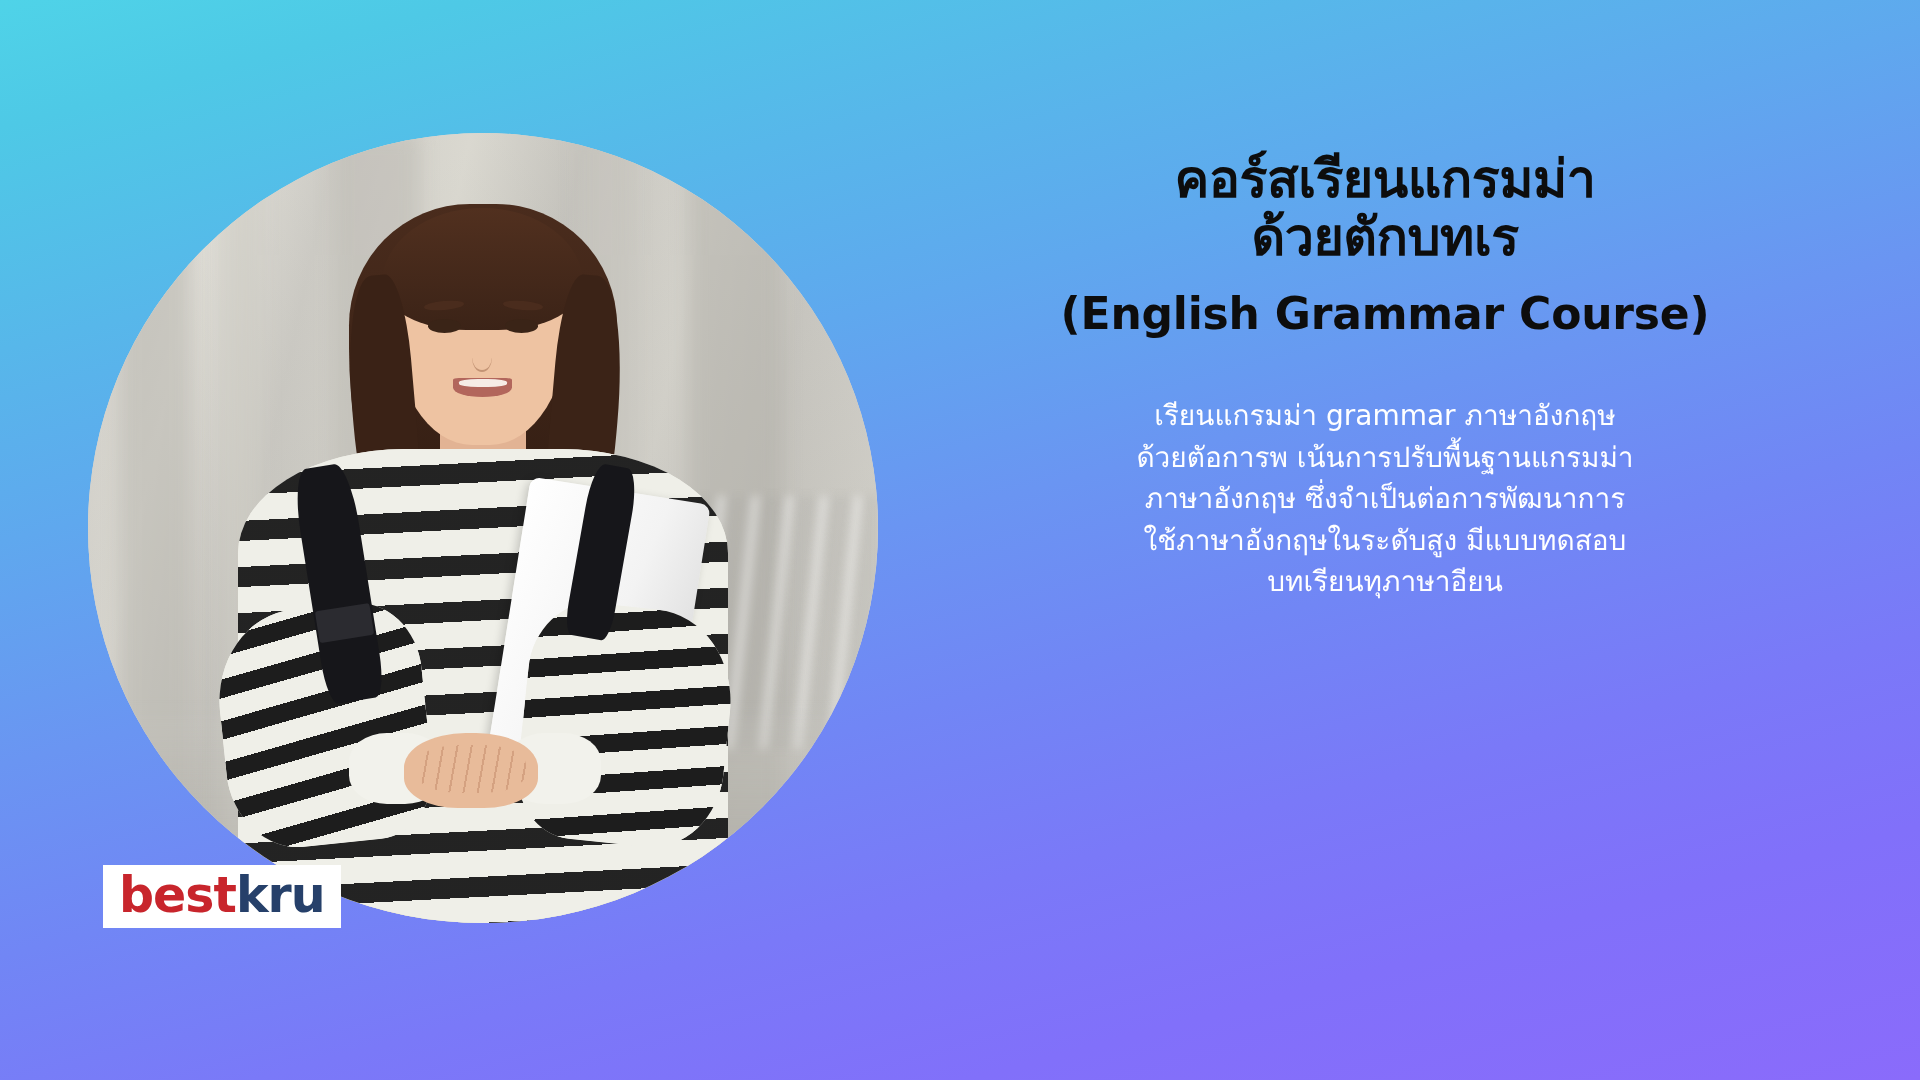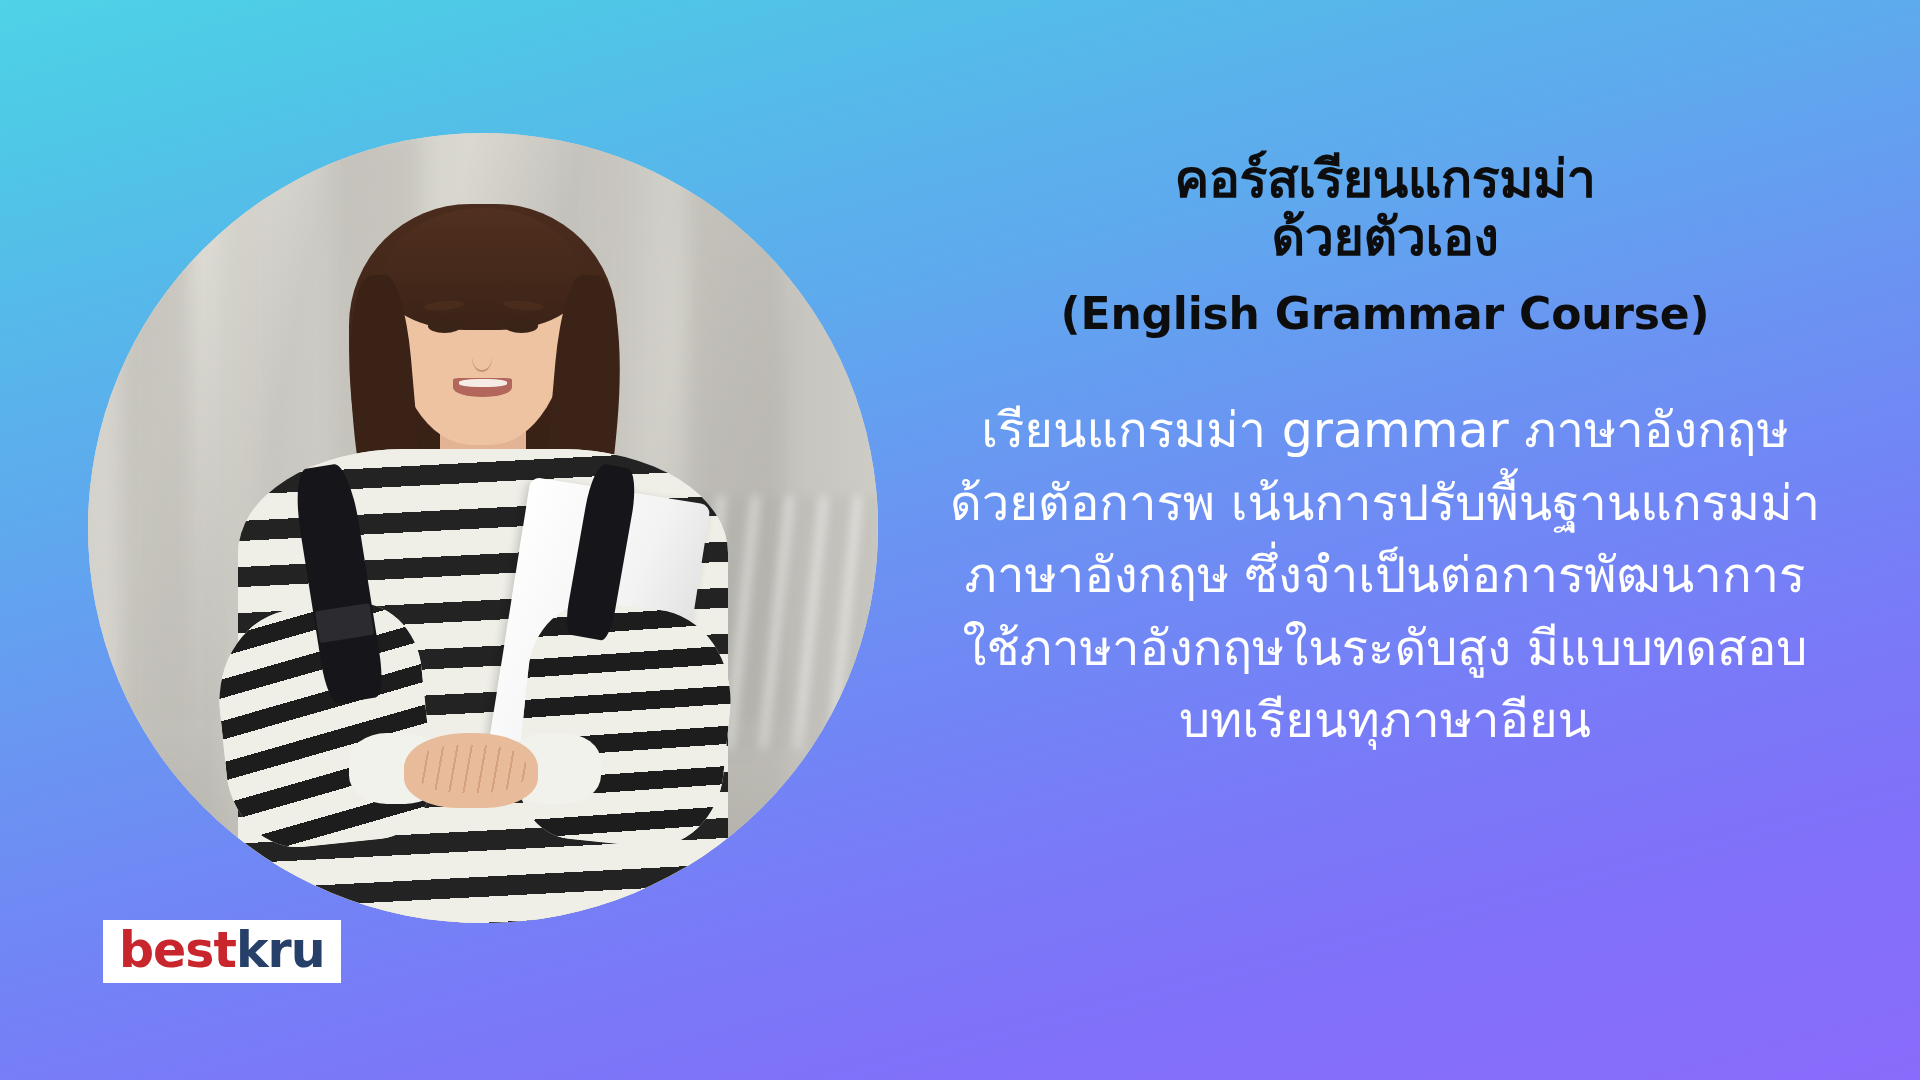--- a/index.html
+++ b/index.html
@@ -360,33 +360,33 @@
   .subtitle-en {
     color: #0d0d0d;
     font-size: 44px;
     font-weight: 700;
     line-height: 1.2;
     margin: 22px 0 0 0;
     letter-spacing: -0.2px;
   }
   .body-copy {
     color: #ffffff;
-    font-size: 49px;
+    font-size: 28px;
     font-weight: 400;
     line-height: 1.48;
     margin: 54px 0 0 0;
     padding: 0 20px;
   }
   .body-line { display: block; }
 
   
   .logo {
     position: absolute;
     left: 103px;
-    top: 920px;
+    top: 865px;
     background: #ffffff;
     padding: 6px 16px 8px 16px;
     line-height: 1;
     display: inline-block;
   }
   .logo-text {
     font-size: 49px;
     font-weight: 700;
     letter-spacing: -1px;
   }
@@ -447,21 +447,21 @@
 
       <div class="backpack-strap-l"></div>
       <div class="backpack-strap-r"></div>
       <div class="strap-buckle"></div>
     </div>
   </div>
 
   <div class="text-col">
     <h1 class="title">
       <span class="title-line">คอร์สเรียนแกรมม่า</span><br>
-      <span class="title-line">ด้วยตัวเอง</span>
+      <span class="title-line">ด้วยตักบทเร</span>
     </h1>
 
     <div class="subtitle-en">(English Grammar Course)</div>
 
     <p class="body-copy">
       <span class="body-line">เรียนแกรมม่า grammar ภาษาอังกฤษ</span>
       <span class="body-line">ด้วยตัอการพ เน้นการปรับพื้นฐานแกรมม่า</span>
       <span class="body-line">ภาษาอังกฤษ ซึ่งจำเป็นต่อการพัฒนาการ</span>
       <span class="body-line">ใช้ภาษาอังกฤษในระดับสูง มีแบบทดสอบ</span>
       <span class="body-line">บทเรียนทุภาษาอียน</span>

